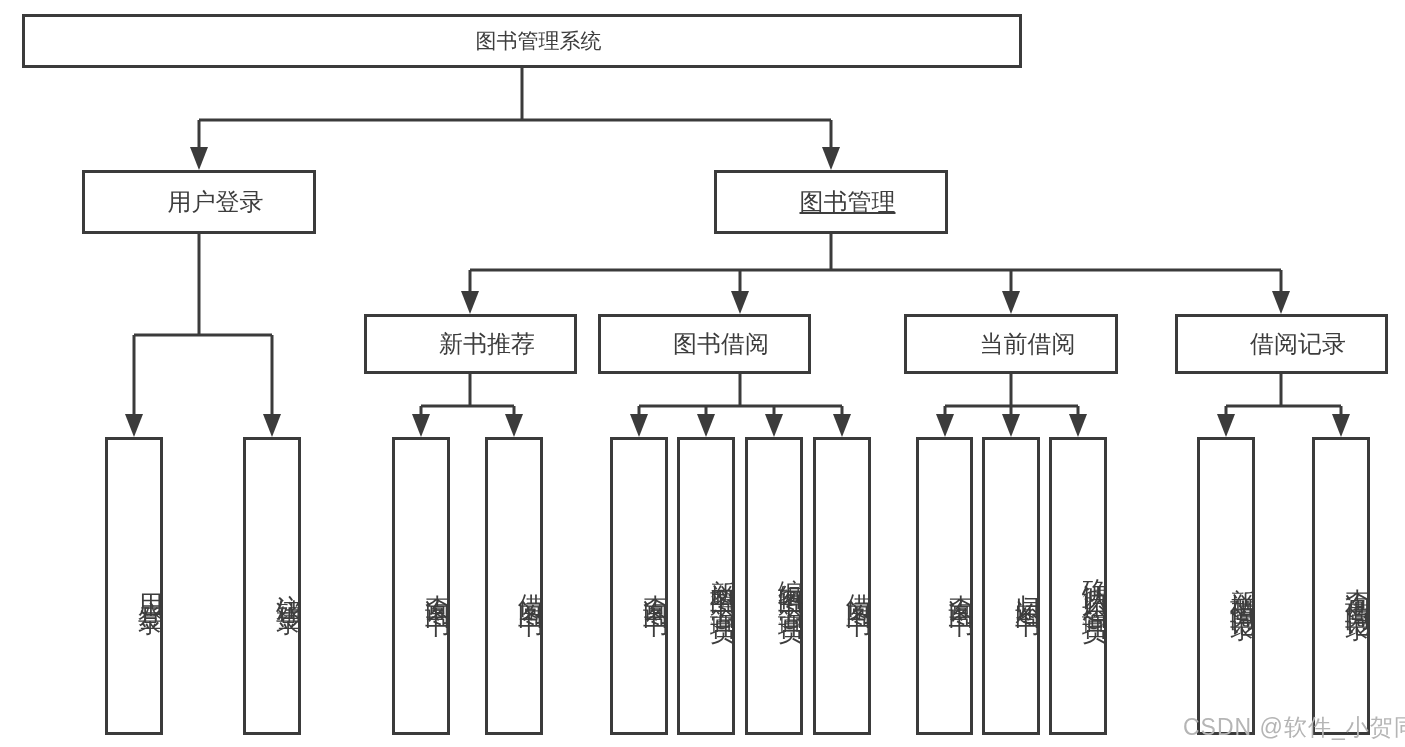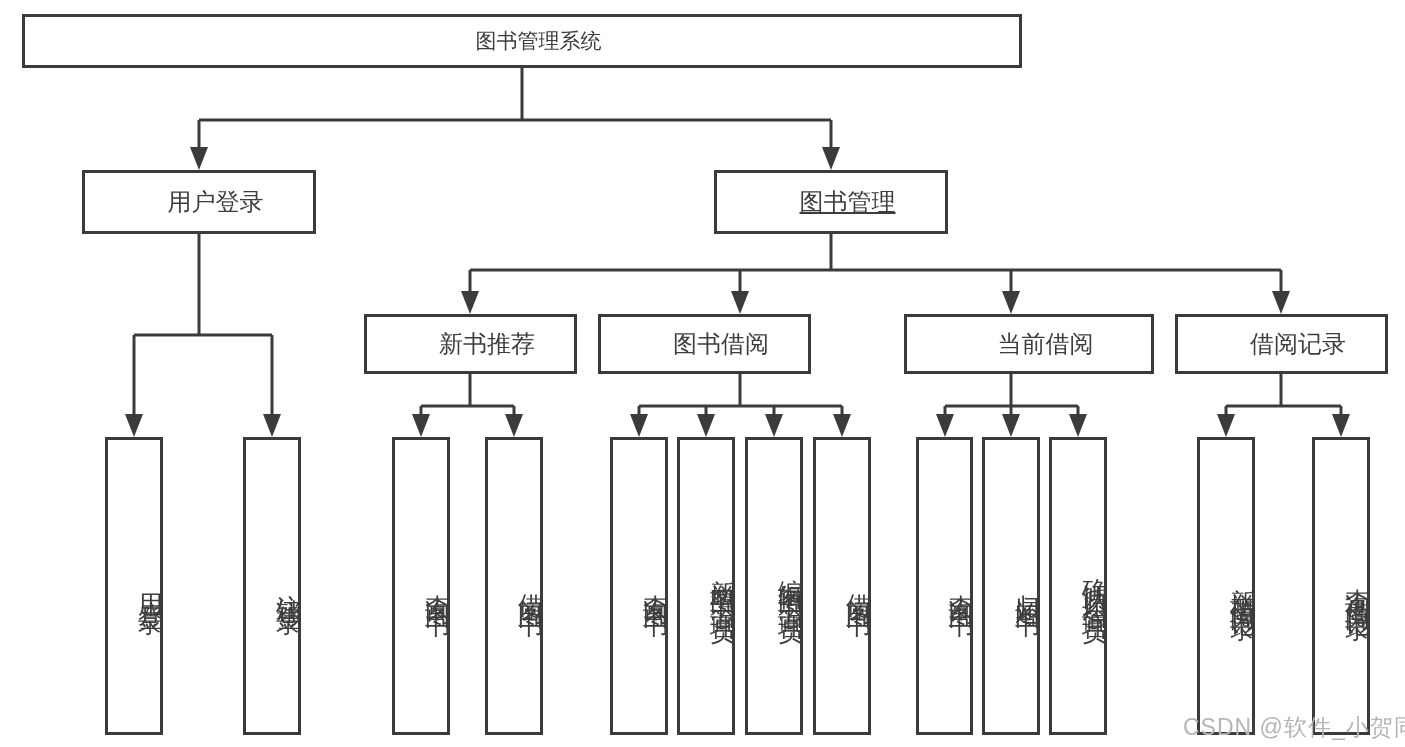--- a/index.html
+++ b/index.html
@@ -100,21 +100,21 @@
       <polygon points="1226,437 1217,414 1235,414" fill="#3b3b3b"></polygon>
       <line x1="1341" y1="406" x2="1341" y2="419" stroke="#3b3b3b" stroke-width="3"></line>
       <polygon points="1341,437 1332,414 1350,414" fill="#3b3b3b"></polygon>
     </svg>
   <div id="nodes">
       <div class="box root" style="left: 22px; top: 14px; width: 1000px; height: 54px;">图书管理系统</div>
       <div class="box" style="left: 82px; top: 170px; width: 234px; height: 64px;">用户登录</div>
       <div class="box" style="left: 714px; top: 170px; width: 234px; height: 64px; text-decoration: underline;">图书管理</div>
       <div class="box" style="left: 364px; top: 314px; width: 213px; height: 60px;">新书推荐</div>
       <div class="box" style="left: 598px; top: 314px; width: 213px; height: 60px;">图书借阅</div>
-      <div class="box" style="left: 904px; top: 314px; width: 250px; height: 60px;">当前借阅</div>
+      <div class="box" style="left: 904px; top: 314px; width: 214px; height: 60px;">当前借阅</div>
       <div class="box" style="left: 1175px; top: 314px; width: 213px; height: 60px;">借阅记录</div>
       <div class="box v" style="left: 105px; top: 437px; width: 58px; height: 298px;">用户登录</div>
       <div class="box v" style="left: 243px; top: 437px; width: 58px; height: 298px;">注销登录</div>
       <div class="box v" style="left: 392px; top: 437px; width: 58px; height: 298px;">查询图书</div>
       <div class="box v" style="left: 485px; top: 437px; width: 58px; height: 298px;">借阅图书</div>
       <div class="box v" style="left: 610px; top: 437px; width: 58px; height: 298px;">查询图书</div>
       <div class="box v" style="left: 677px; top: 437px; width: 58px; height: 298px;">新增图书（管理员）</div>
       <div class="box v" style="left: 745px; top: 437px; width: 58px; height: 298px;">编辑图书（管理员）</div>
       <div class="box v" style="left: 813px; top: 437px; width: 58px; height: 298px;">借阅图书</div>
       <div class="box v" style="left: 916px; top: 437px; width: 57px; height: 298px;">查询图书</div>

